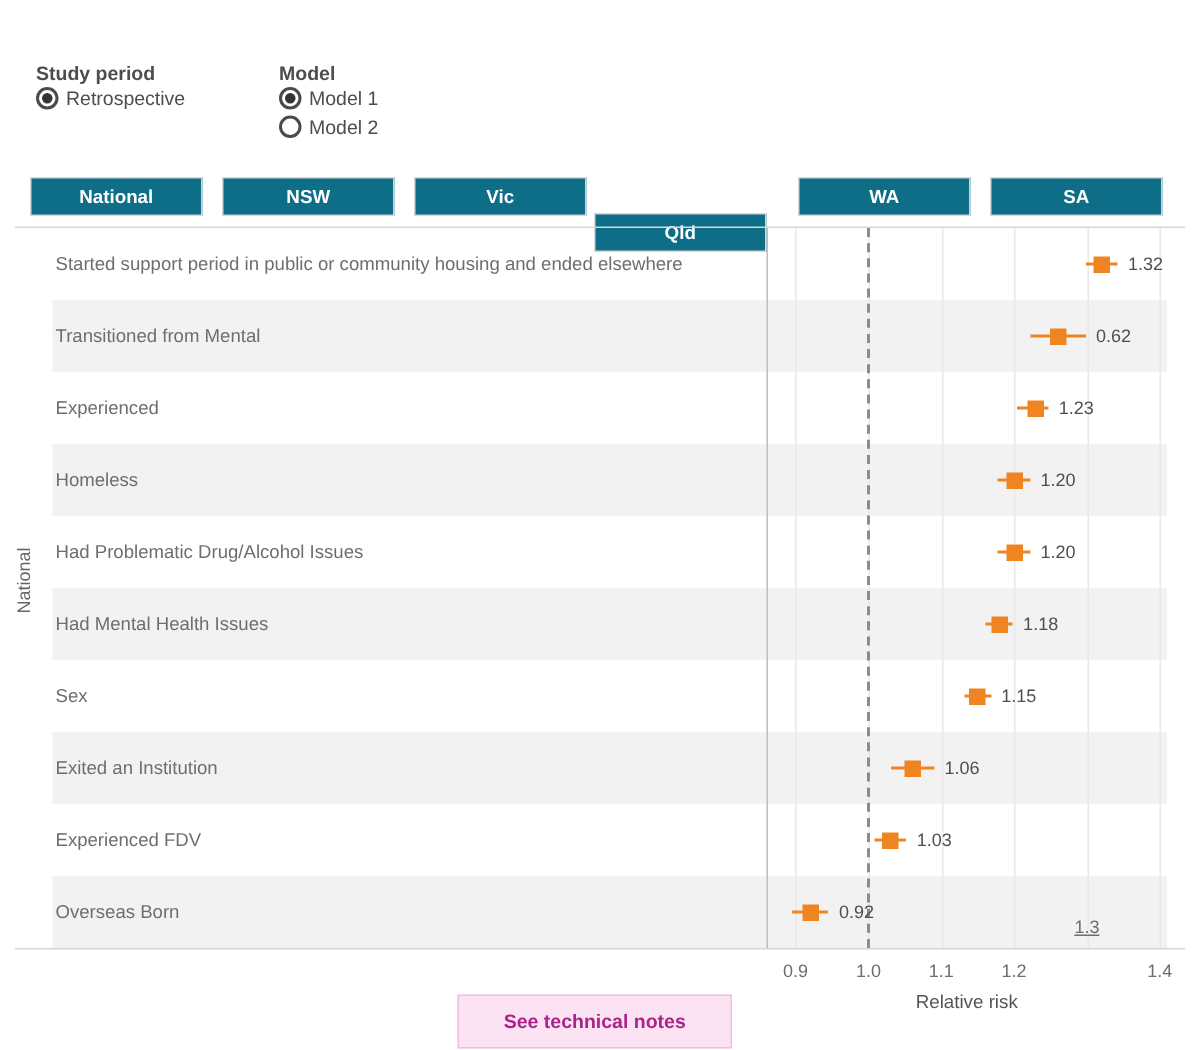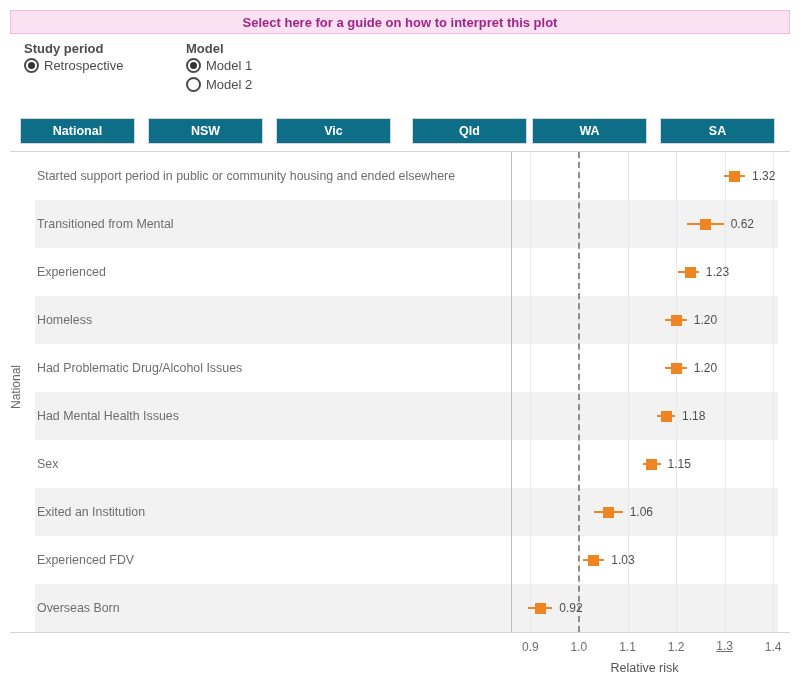--- a/index.html
+++ b/index.html
@@ -57,23 +57,20 @@
     display:flex;align-items:flex-start;justify-content:center;
     font-size:13px;font-weight:700;color:#AC2289;cursor:pointer;padding-top:9px;
     box-sizing:border-box;
   }
 </style>
 </head>
 <body>
 
 <div id="stage">
 
-  <div class="abs banner">
-    <span>Select here for a guide on how to interpret this plot</span>
-  </div>
 
   <div class="abs" style="left:24px;top:41px;">
     <div class="filter-title">Study period</div>
     <div id="study-period-options">
         <div class="radio-row">
           <div class="radio-dot sel"></div>
           <div class="radio-label">Retrospective</div>
         </div>
       </div>
   </div>
@@ -88,21 +85,21 @@
           <div class="radio-dot"></div>
           <div class="radio-label">Model 2</div>
         </div>
       </div>
   </div>
 
   <div id="tabs">
       <div class="tab" style="left: 20px;">National</div>
       <div class="tab" style="left: 148px;">NSW</div>
       <div class="tab" style="left: 276px;">Vic</div>
-      <div class="tab" style="left: 412px;">Qld</div>
+      <div class="tab" style="left: 396px; margin-top: 24px;">Qld</div>
       <div class="tab" style="left: 532px;">WA</div>
       <div class="tab" style="left: 660px;">SA</div>
     </div>
 
   <div id="chart">
       <div class="abs hline" style="left: 10px; top: 151px; width: 780px;"></div>
       <div class="abs hline" style="left: 10px; top: 632px; width: 780px;"></div>
       <div class="abs band" style="left: 35px; top: 200px; width: 743px; height: 48px;"></div>
       <div class="abs band" style="left: 35px; top: 296px; width: 743px; height: 48px;"></div>
       <div class="abs band" style="left: 35px; top: 392px; width: 743px; height: 48px;"></div>
@@ -160,19 +157,22 @@
 
   <div class="abs" style="left:-14px;top:380px;width:60px;text-align:center;">
     <div class="group-label">National</div>
   </div>
 
   <div id="xaxis">
       <div class="abs x-tick" style="left: 513.418px; top: 640px;">0.9</div>
       <div class="abs x-tick" style="left: 561.964px; top: 640px;">1.0</div>
       <div class="abs x-tick" style="left: 610.509px; top: 640px;">1.1</div>
       <div class="abs x-tick" style="left: 659.055px; top: 640px;">1.2</div>
-      <div class="abs x-tick" style="left: 707.6px; top: 639px; text-decoration: underline;">1.3</div>
+      <div class="abs x-tick" style="left: 707.6px; top: 611px; text-decoration: underline;">1.3</div>
       <div class="abs x-tick" style="left: 756.145px; top: 640px;">1.4</div>
       <div class="abs x-title" style="left: 511px; top: 661px; width: 267px;">Relative risk</div>
     </div>
 
+  <div class="abs tech-btn">
+    <span>See technical notes</span>
+  </div>
 
 </div>
 
 </body></html>

